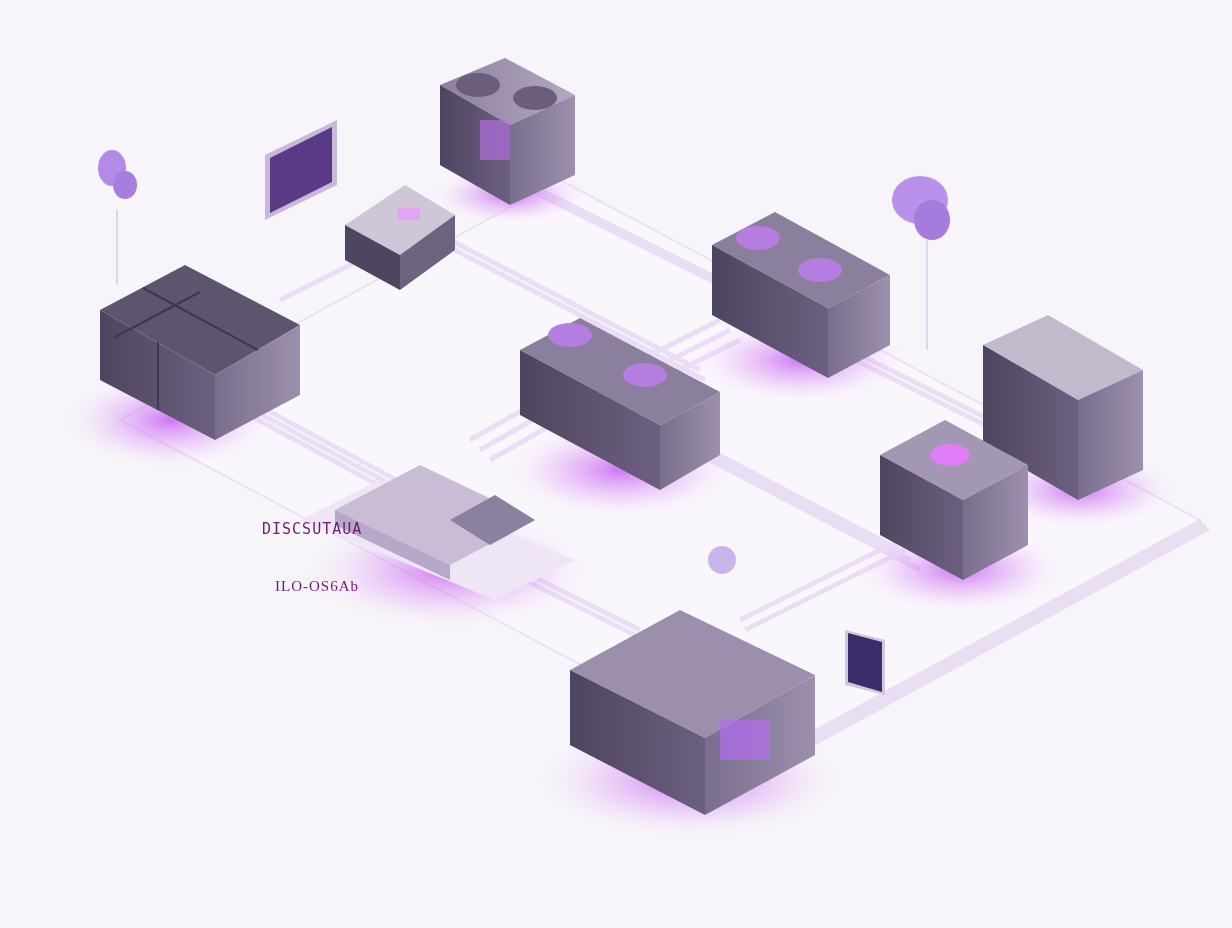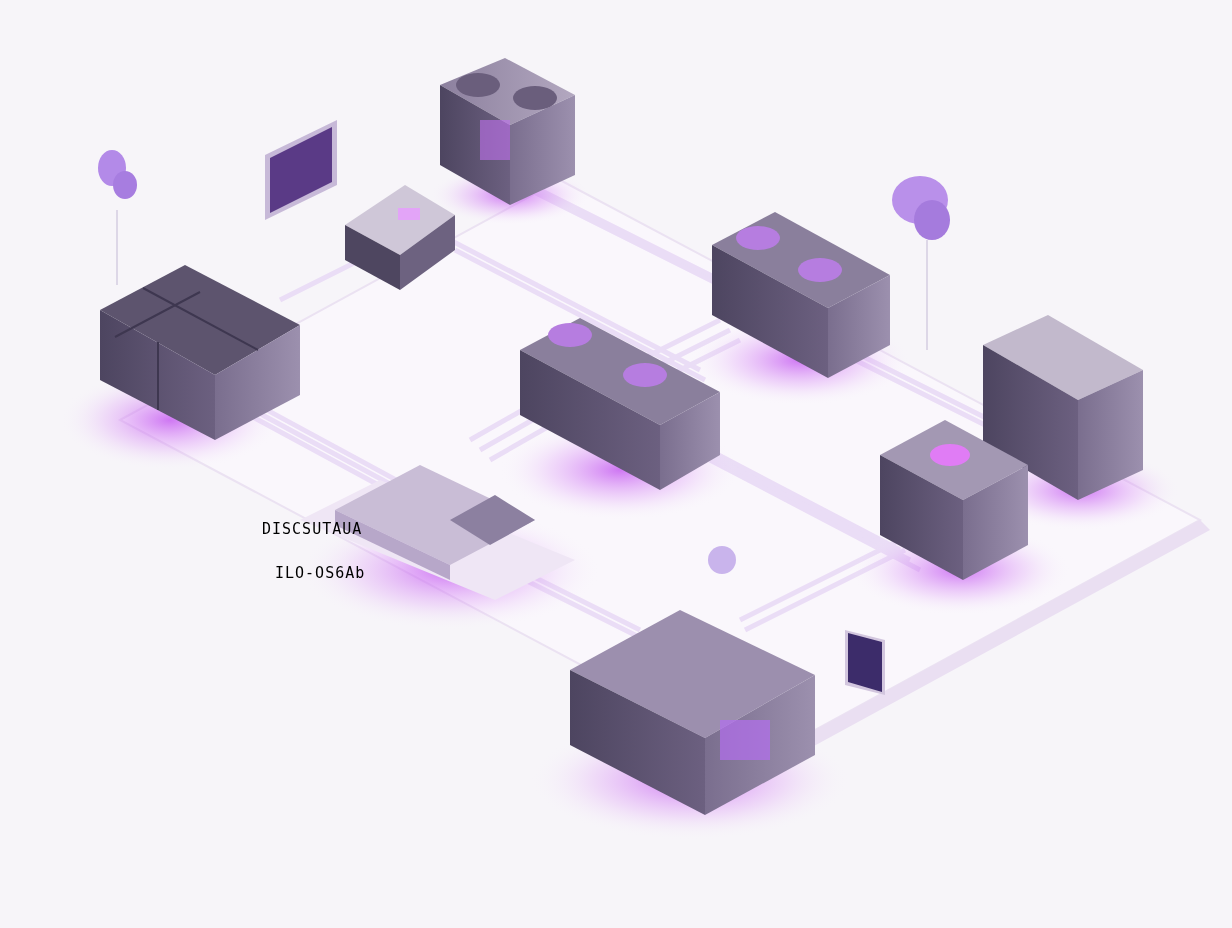--- a/index.html
+++ b/index.html
@@ -1,18 +1,18 @@
 <!DOCTYPE html>
 <html><head>
 <meta charset="utf-8">
 <style>
   html,body{margin:0;padding:0;}
   body{width:1232px;height:928px;overflow:hidden;background:#f7f5f9;font-family:"DejaVu Sans",sans-serif;position:relative;}
   .scene{position:absolute;left:0;top:0;width:1232px;height:928px;}
-  .pseudo-text{position:absolute;color:#000000;font-family:"DejaVu Sans Mono",monospace;font-size:15px;letter-spacing:1px;transform:skewY(0deg);}
+  .pseudo-text{position:absolute;color:#701a75;font-family:"DejaVu Sans Mono",monospace;font-size:15px;letter-spacing:1px;transform:skewY(0deg);}
 </style>
 </head>
 <body>
 
 <svg class="scene" width="1232" height="928" viewBox="0 0 1232 928" xmlns="http://www.w3.org/2000/svg">
   <defs>
     <radialGradient id="glow" cx="50%" cy="50%" r="50%">
       <stop offset="0%" stop-color="#c04cf0" stop-opacity="0.75"></stop>
       <stop offset="60%" stop-color="#d88cf5" stop-opacity="0.25"></stop>
       <stop offset="100%" stop-color="#f7f5f9" stop-opacity="0"></stop>
@@ -161,13 +161,13 @@
   </g>
   <g>
     <ellipse cx="722" cy="560" rx="14" ry="14" fill="#c9b4ec"></ellipse>
   </g>
 
   <text x="262" y="540" fill="#d9d0e3" font-family="DejaVu Sans Mono, monospace" font-size="15"></text>
   <text x="275" y="582" fill="#d9d0e3" font-family="DejaVu Sans Mono, monospace" font-size="15"></text>
 </svg>
 
 <div class="pseudo-text" style="left:262px;top:520px;">DISCSUTAUA</div>
-<div class="pseudo-text" style="left:275px;top:564px;">ILO-OS6Ab</div>
+<div class="pseudo-text" style="left:275px;top:578px;font-family:Liberation Serif, serif;">ILO-OS6Ab</div>
 
 </body></html>

